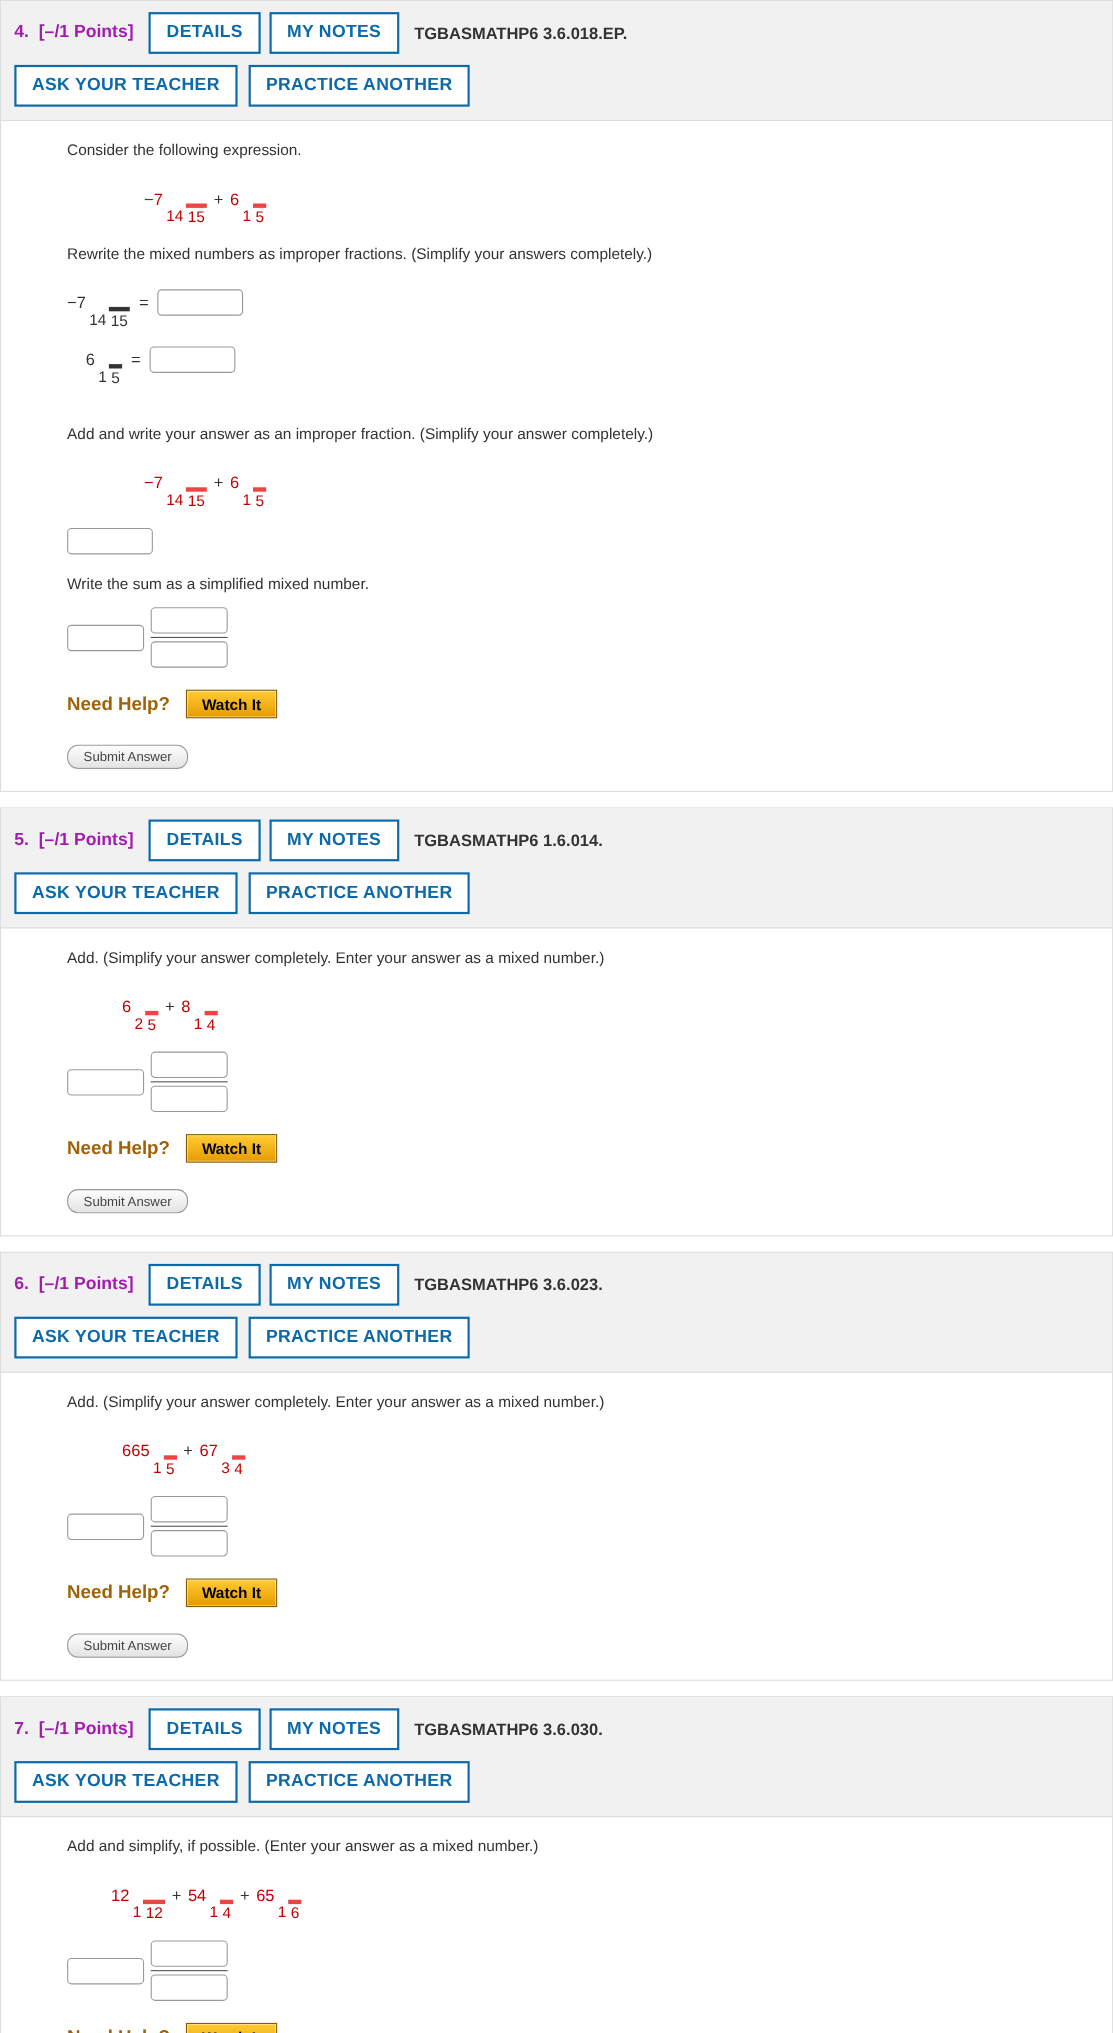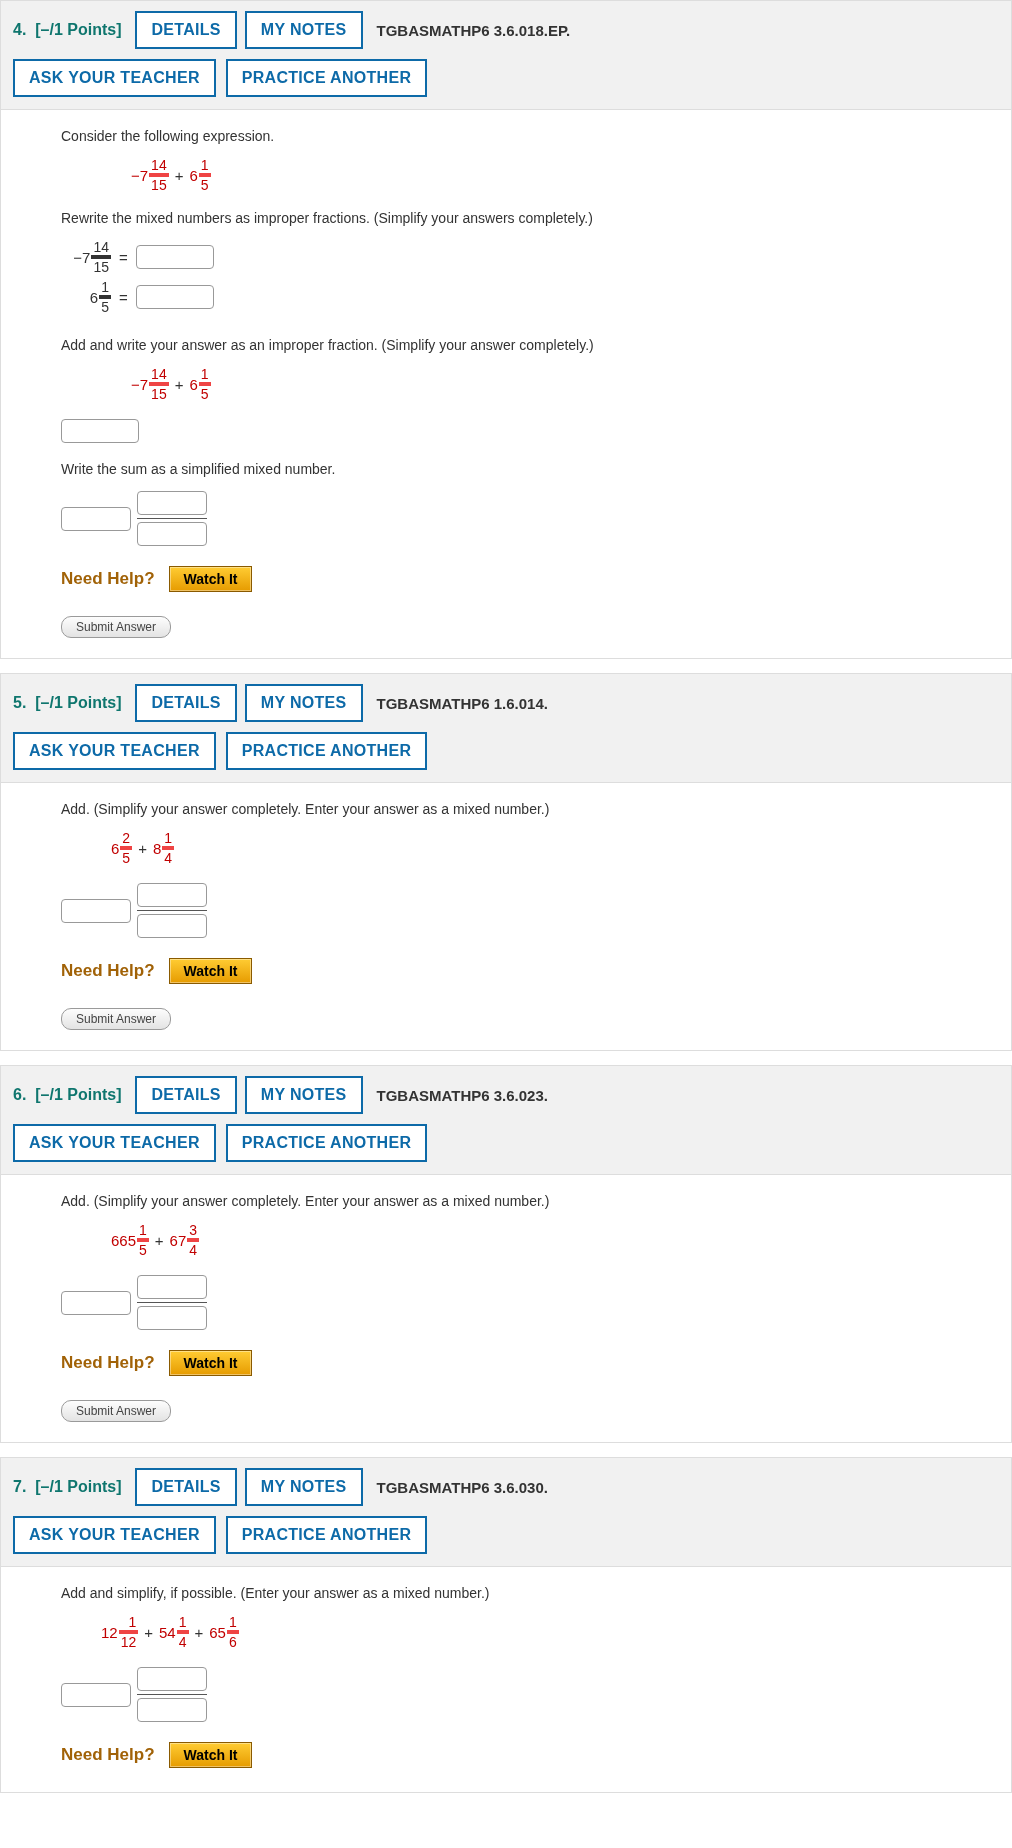--- a/index.html
+++ b/index.html
@@ -23,21 +23,21 @@
   }
   .q-header-top {
     display: flex;
     align-items: center;
     flex-wrap: wrap;
     gap: 8px;
     margin-bottom: 10px;
   }
   .q-number-points {
     font-weight: bold;
-    color: #0f766e;
+    color: #a21caf;
     font-size: 16px;
     padding-right: 6px;
   }
   .ref-label {
     font-weight: bold;
     color: #333;
     font-size: 15px;
     padding-left: 6px;
   }
   .btn-outline {
@@ -74,24 +74,25 @@
   .expr-row.indent { padding-left: 70px; }
   .mixed {
     display: inline-flex;
     align-items: center;
     font-size: 15px;
     color: #c10000;
   }
   .mixed .whole { padding-right: 1px; }
   .frac {
     display: inline-flex;
-    flex-direction: column;
+    flex-direction: row;
     align-items: flex-end;
     line-height: 1;
     font-size: 14px;
+    margin-top: 27px;
   }
   .frac .num { padding: 0 2px 1px 2px; }
   .frac .den { border-top: 4px solid #ef4444; padding: 1px 2px 0 2px; }
   .plain-text { color: #333; padding: 0 6px; font-size: 15px; }
   .black { color: #333 !important; }
   .black .frac .den { border-top-color: #333; }
   .eq-sign { color: #333; padding: 0 8px; font-size:15px;}
   .rewrite-row {
     display:flex;
     align-items:center;
@@ -215,21 +216,21 @@
         <span class="whole">6</span>
         <span class="frac">
             <span class="num">1</span>
             <span class="den">5</span>
           </span>
       </span>
       <span class="eq-sign">=</span>
       <input class="answer-input" style="">
     </div>
 
-    <div class="instruction" style="margin-top:23px">Add and write your answer as an improper fraction. (Simplify your answer completely.)</div>
+    <div class="instruction" style="margin-top:36px">Add and write your answer as an improper fraction. (Simplify your answer completely.)</div>
 
     <div class="expr-row indent">
       <span class="mixed">
         <span class="whole">−7</span>
         <span class="frac">
             <span class="num">14</span>
             <span class="den">15</span>
           </span>
       </span>
       <span class="plain-text">+</span>

